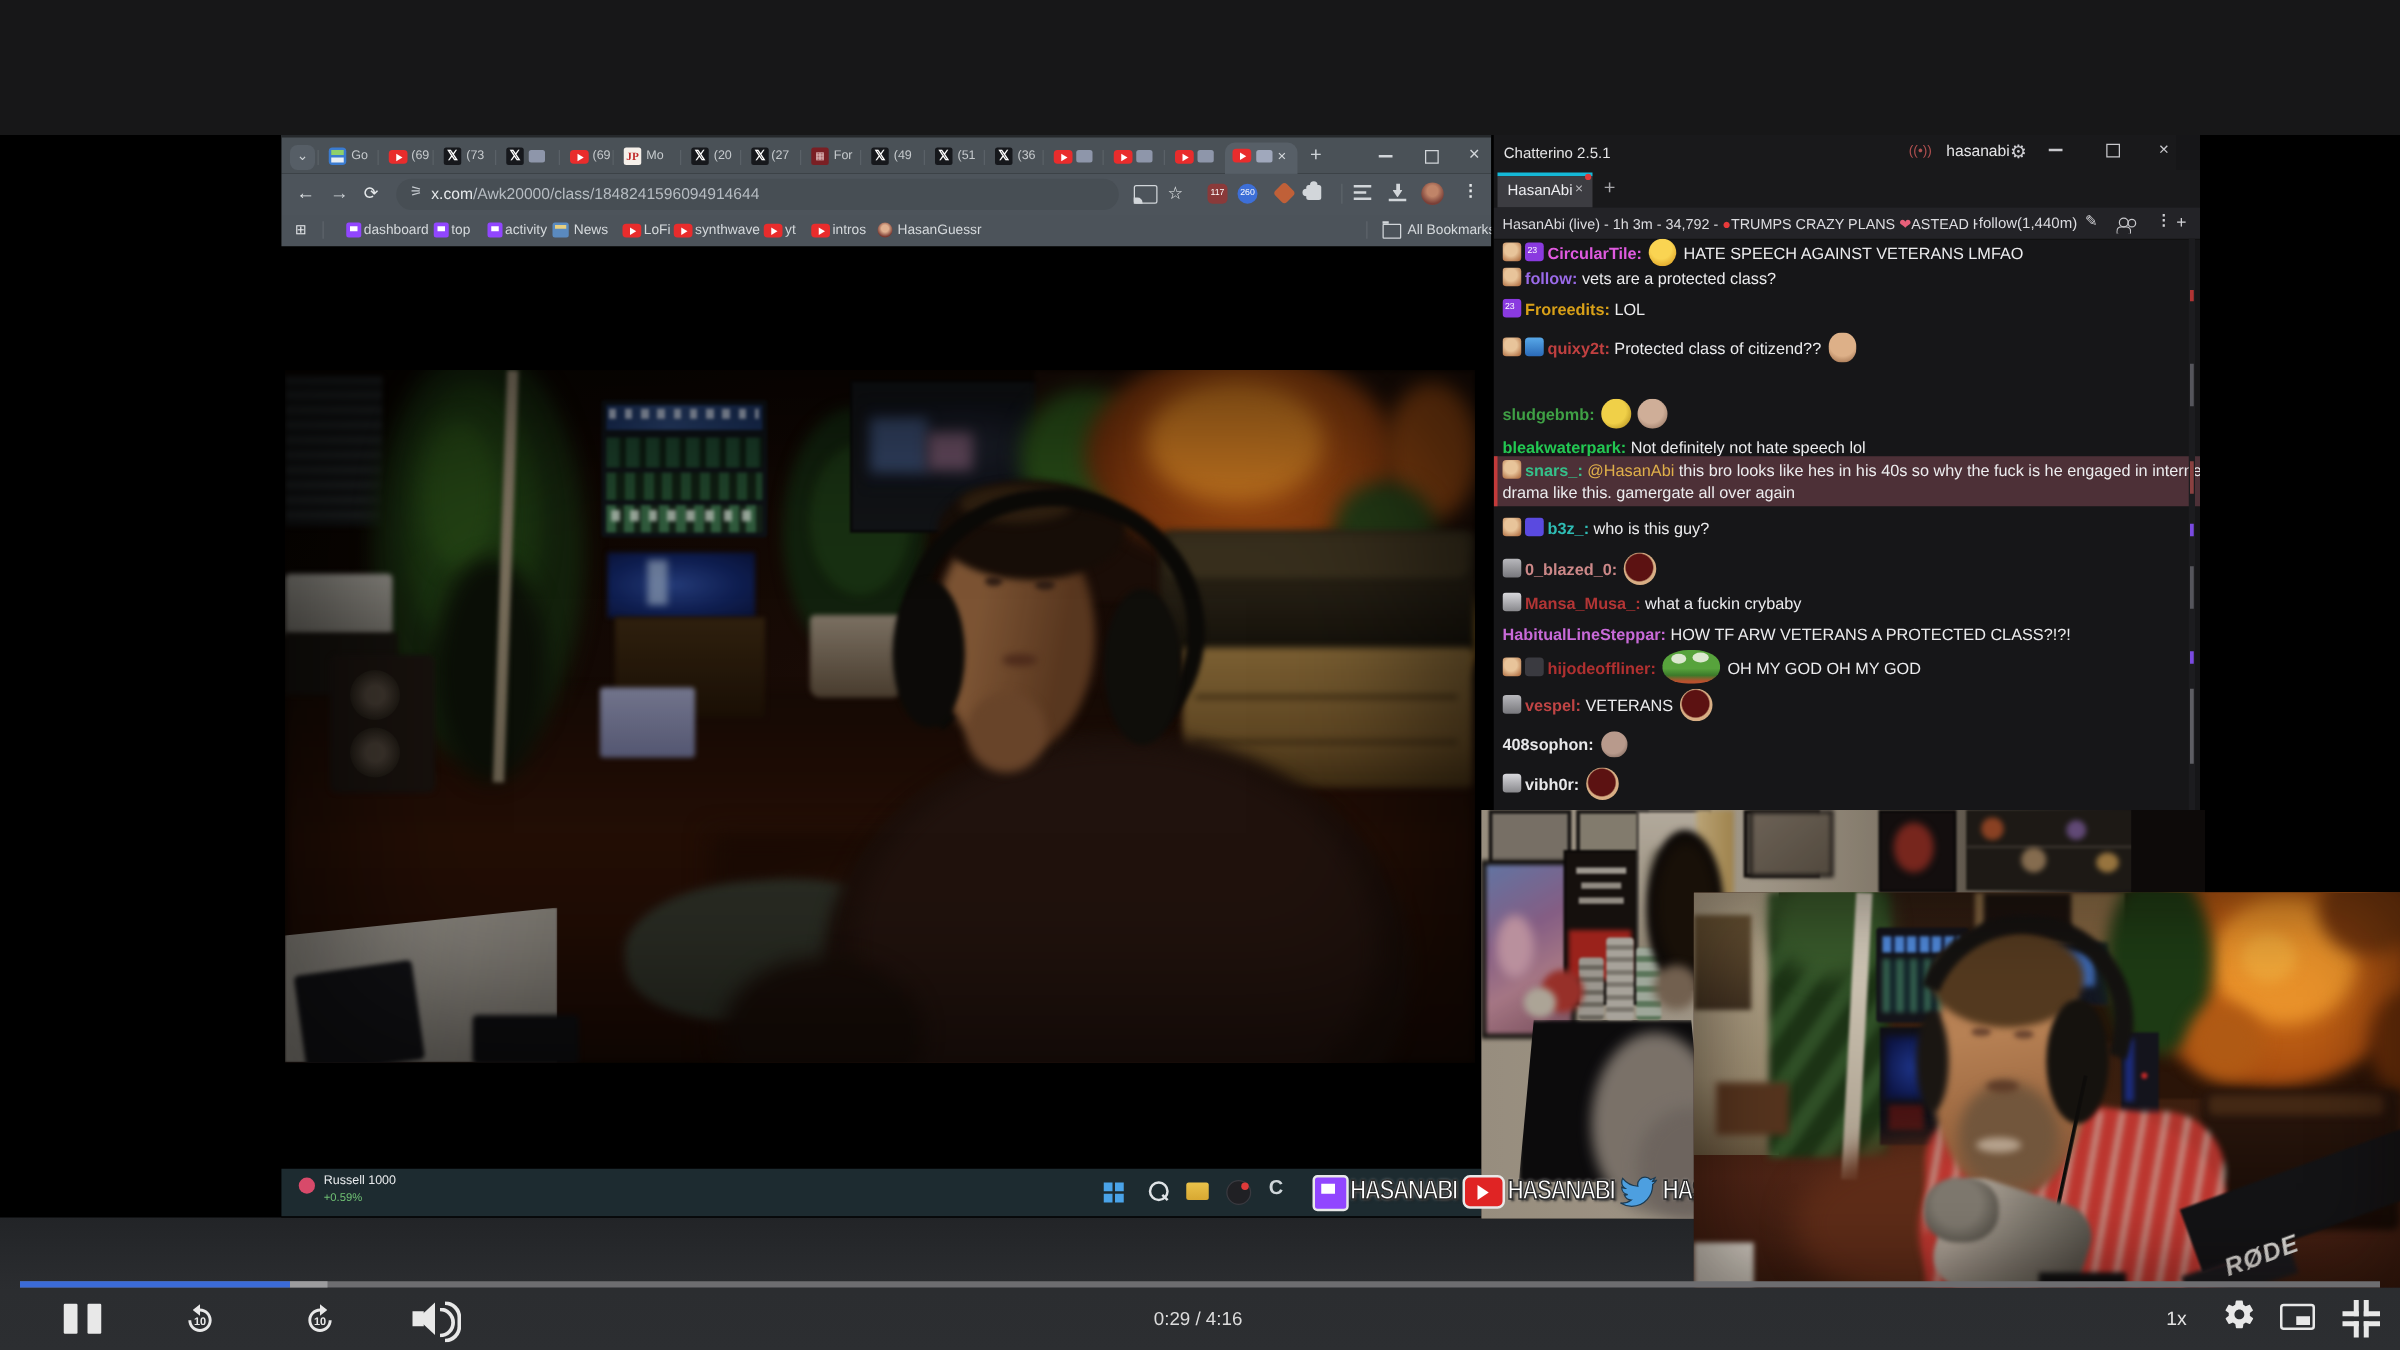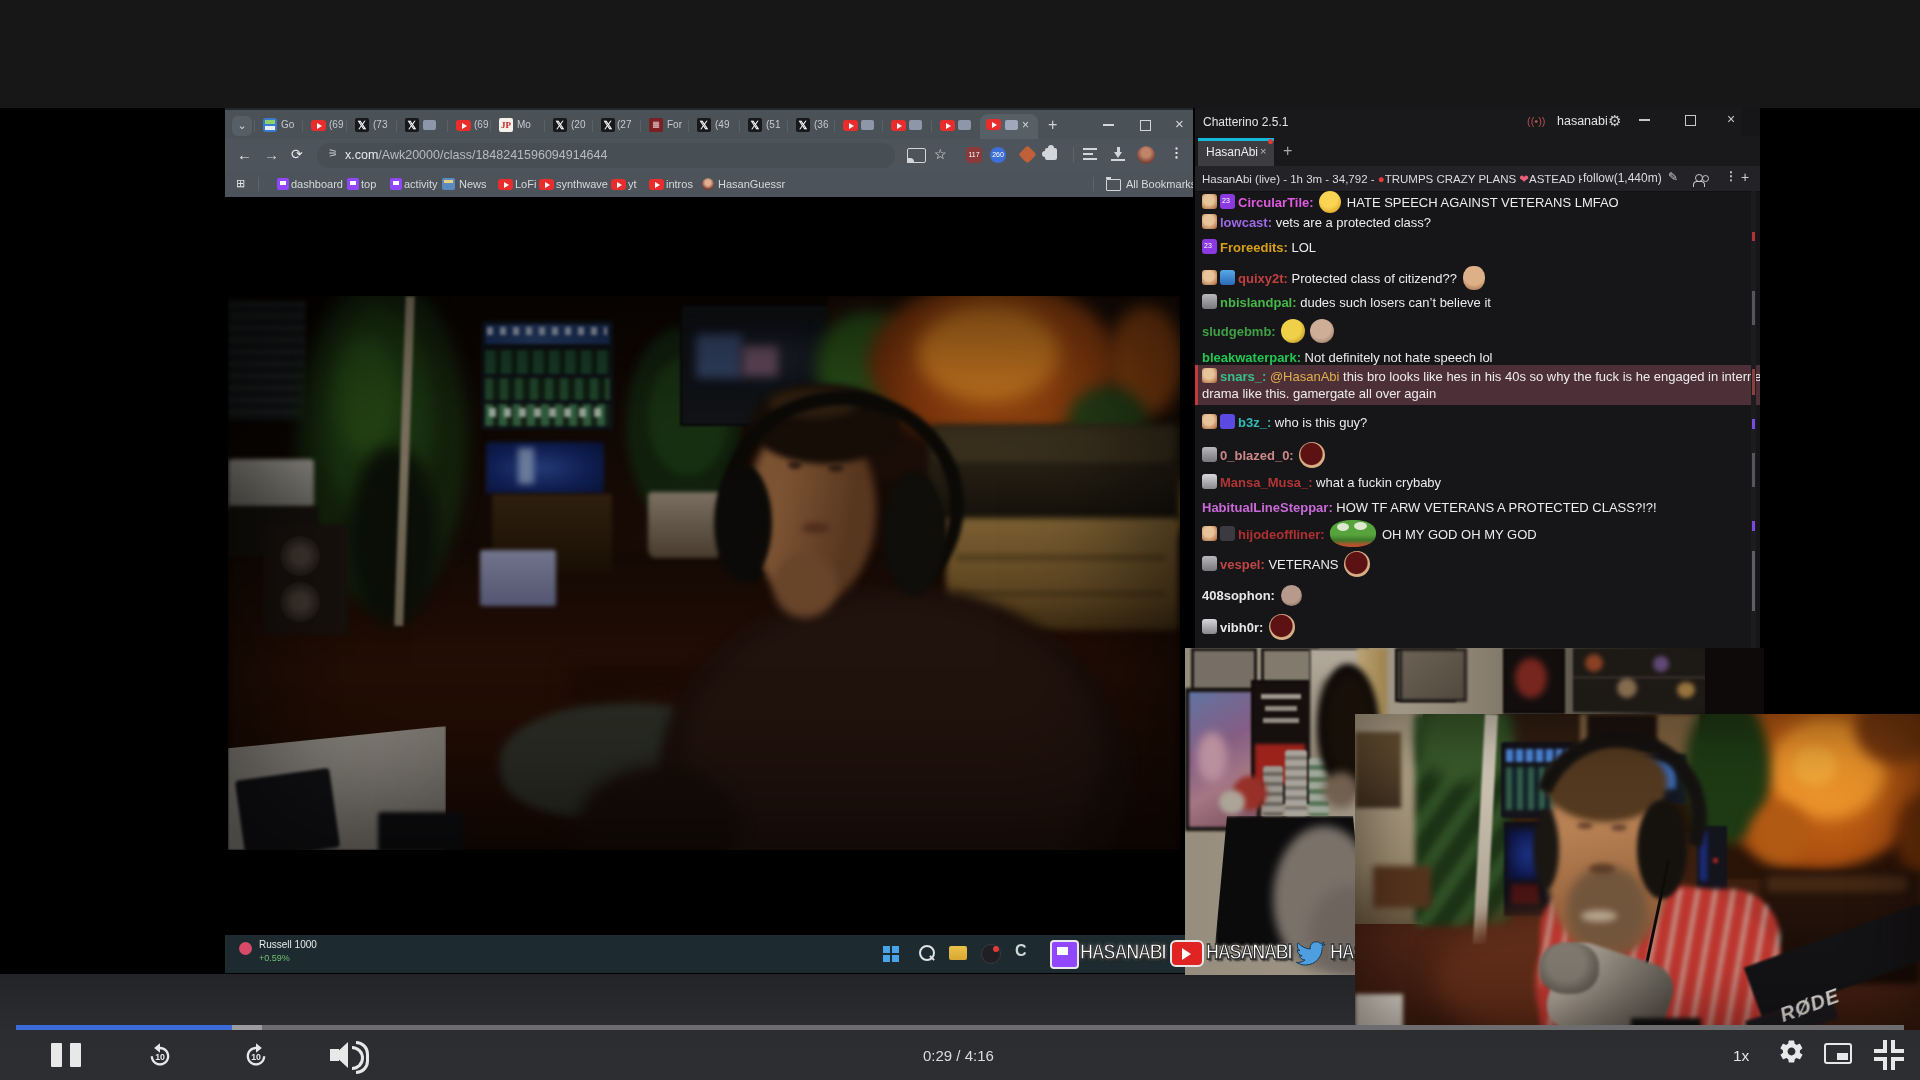--- a/index.html
+++ b/index.html
@@ -356,24 +356,23 @@
     <div class="abs" style="left:498px;top:8px;width:16px;height:12px">
         <div style="position:absolute;left:2px;top:0;width:6px;height:6px;border:1.3px solid #c8c8cc;border-radius:50%"></div>
         <div style="position:absolute;left:0;top:7px;width:10px;height:5px;border:1.3px solid #c8c8cc;border-radius:4px 4px 0 0;border-bottom:none"></div>
         <div style="position:absolute;left:9px;top:1px;width:5px;height:5px;border:1.2px solid #c8c8cc;border-radius:50%"></div>
       </div>
     <div class="abs" style="left:530px;top:3px;font-size:12px;color:#d0d0d4;font-weight:bold">⋮</div>
     <div class="abs" style="left:546px;top:3px;font-size:14px;color:#d0d0d4">+</div>
   </div>
   <div id="msgs" class="abs" style="left:0;top:83px;width:565px;height:457px;font-size:13px;color:#ececee">
       <div class="abs" style="left:7px;top:0px;width:549px;white-space:nowrap;overflow:hidden"><span style="position:relative;display:inline-block;width:15px;height:15px;border-radius:3px;vertical-align:-2px;margin-right:3px;background:radial-gradient(circle at 45% 40%,#e8c49a 40%,#b5764a 85%)"></span><span style="position:relative;display:inline-block;width:15px;height:15px;border-radius:3px;vertical-align:-2px;margin-right:3px;background:#8a3ae0"><span style="position:absolute;left:2px;top:3px;font-size:7px;color:#fff;line-height:8px">23</span></span><span style="font-weight:bold;color:#e05ae0">CircularTile:</span> <span style="display:inline-block;width:22px;height:22px;border-radius:50%;vertical-align:-6px;margin:0 2px;background:radial-gradient(circle at 45% 35%,#fad452 45%,#d89b20 90%)"></span> HATE SPEECH AGAINST VETERANS LMFAO</div>
-      <div class="abs" style="left:7px;top:23px;width:549px;white-space:nowrap;overflow:hidden"><span style="position:relative;display:inline-block;width:15px;height:15px;border-radius:3px;vertical-align:-2px;margin-right:3px;background:radial-gradient(circle at 45% 40%,#e8c49a 40%,#b5764a 85%)"></span><span style="font-weight:bold;color:#9a6ae8">lowcast:</span> vets are a protected class?</div>
+      <div class="abs" style="left:7px;top:23px;width:549px;white-space:nowrap;overflow:hidden"><span style="position:relative;display:inline-block;width:15px;height:15px;border-radius:3px;vertical-align:-2px;margin-right:3px;background:radial-gradient(circle at 45% 40%,#e8c49a 40%,#b5764a 85%)"></span><span style="font-weight:bold;color:#9a6ae8">follow:</span> vets are a protected class?</div>
       <div class="abs" style="left:7px;top:48px;width:549px;white-space:nowrap;overflow:hidden"><span style="position:relative;display:inline-block;width:15px;height:15px;border-radius:3px;vertical-align:-2px;margin-right:3px;background:#8a3ae0"><span style="position:absolute;left:2px;top:3px;font-size:7px;color:#fff;line-height:8px">23</span></span><span style="font-weight:bold;color:#d8a018">Froreedits:</span> LOL</div>
       <div class="abs" style="left:7px;top:75px;width:549px;white-space:nowrap;overflow:hidden"><span style="position:relative;display:inline-block;width:15px;height:15px;border-radius:3px;vertical-align:-2px;margin-right:3px;background:radial-gradient(circle at 45% 40%,#e8c49a 40%,#b5764a 85%)"></span><span style="position:relative;display:inline-block;width:15px;height:15px;border-radius:3px;vertical-align:-2px;margin-right:3px;background:linear-gradient(#58a8e8,#2a6ab8)"></span><span style="font-weight:bold;color:#c04040">quixy2t:</span> Protected class of citizend?? <span style="display:inline-block;width:22px;height:24px;border-radius:46%;vertical-align:-7px;margin:0 2px;background:radial-gradient(circle at 50% 35%,#ddb088 55%,#9a6a48 95%)"></span></div>
-      <div class="abs" style="left:7px;top:103px;width:549px;white-space:nowrap;overflow:hidden"><span style="position:relative;display:inline-block;width:15px;height:15px;border-radius:3px;vertical-align:-2px;margin-right:3px;background:linear-gradient(#b8b8bc,#77777c)"></span><span style="font-weight:bold;color:#46b848">nbislandpal:</span> dudes such losers can’t believe it</div>
       <div class="abs" style="left:7px;top:128px;width:549px;white-space:nowrap;overflow:hidden"><span style="font-weight:bold;color:#3fa045">sludgebmb:</span> <span style="display:inline-block;width:24px;height:24px;border-radius:50%;vertical-align:-7px;margin:0 2px;background:radial-gradient(circle at 40% 40%,#f0d048 50%,#a88418 95%)"></span><span style="display:inline-block;width:24px;height:24px;border-radius:50%;vertical-align:-7px;margin:0 3px;background:radial-gradient(circle at 45% 40%,#cfae98 50%,#8a6a58 95%)"></span></div>
       <div class="abs" style="left:7px;top:159px;width:549px;white-space:nowrap;overflow:hidden"><span style="font-weight:bold;color:#23c852">bleakwaterpark:</span> Not definitely not hate speech lol</div>
       <div class="abs" style="left:7px;top:223px;width:549px;white-space:nowrap;overflow:hidden"><span style="position:relative;display:inline-block;width:15px;height:15px;border-radius:3px;vertical-align:-2px;margin-right:3px;background:radial-gradient(circle at 45% 40%,#e8c49a 40%,#b5764a 85%)"></span><span style="position:relative;display:inline-block;width:15px;height:15px;border-radius:3px;vertical-align:-2px;margin-right:3px;background:#5a4ae0"></span><span style="font-weight:bold;color:#2fbdb5">b3z_:</span> who is this guy?</div>
       <div class="abs" style="left:7px;top:251px;width:549px;white-space:nowrap;overflow:hidden"><span style="position:relative;display:inline-block;width:15px;height:15px;border-radius:3px;vertical-align:-2px;margin-right:3px;background:linear-gradient(#b8b8bc,#77777c)"></span><span style="font-weight:bold;color:#cc8888">0_blazed_0:</span> <span style="display:inline-block;width:26px;height:26px;border-radius:50%;vertical-align:-8px;margin:0 2px;background:radial-gradient(circle at 48% 46%,#5c1212 0 54%,#d8ae84 60% 82%,#97674a 100%)"></span></div>
       <div class="abs" style="left:7px;top:283px;width:549px;white-space:nowrap;overflow:hidden"><span style="position:relative;display:inline-block;width:15px;height:15px;border-radius:3px;vertical-align:-2px;margin-right:3px;background:linear-gradient(#d8d8dc,#88888c)"></span><span style="font-weight:bold;color:#b23535">Mansa_Musa_:</span> what a fuckin crybaby</div>
       <div class="abs" style="left:7px;top:309px;width:549px;white-space:nowrap;overflow:hidden"><span style="font-weight:bold;color:#c86ad8">HabitualLineSteppar:</span> HOW TF ARW VETERANS A PROTECTED CLASS?!?!</div>
       <div class="abs" style="left:7px;top:329px;width:549px;white-space:nowrap;overflow:hidden"><span style="position:relative;display:inline-block;width:15px;height:15px;border-radius:3px;vertical-align:-2px;margin-right:3px;background:radial-gradient(circle at 45% 40%,#e8c49a 40%,#b5764a 85%)"></span><span style="position:relative;display:inline-block;width:15px;height:15px;border-radius:3px;vertical-align:-2px;margin-right:3px;background:#3a3a40"></span><span style="font-weight:bold;color:#b03030">hijodeoffliner:</span> <span style="position:relative;display:inline-block;width:46px;height:27px;border-radius:45%;vertical-align:-8px;margin:0 2px;background:linear-gradient(180deg,#57a33c 55%,#3c7a2a 75%,#b8512e 92%)"><span style="position:absolute;left:7px;top:3px;width:12px;height:8px;border-radius:50%;background:#dce8d0"></span><span style="position:absolute;left:24px;top:2px;width:13px;height:8px;border-radius:50%;background:#dce8d0"></span></span> OH MY GOD OH MY GOD</div>
       <div class="abs" style="left:7px;top:360px;width:549px;white-space:nowrap;overflow:hidden"><span style="position:relative;display:inline-block;width:15px;height:15px;border-radius:3px;vertical-align:-2px;margin-right:3px;background:linear-gradient(#b8b8bc,#77777c)"></span><span style="font-weight:bold;color:#c04545">vespel:</span> VETERANS <span style="display:inline-block;width:26px;height:26px;border-radius:50%;vertical-align:-8px;margin:0 2px;background:radial-gradient(circle at 48% 46%,#5c1212 0 54%,#d8ae84 60% 82%,#97674a 100%)"></span></div>
       <div class="abs" style="left:7px;top:394px;width:549px;white-space:nowrap;overflow:hidden"><span style="font-weight:bold;color:#e8e8ea">408sophon:</span> <span style="display:inline-block;width:21px;height:21px;border-radius:50%;vertical-align:-6px;margin:0 2px;background:radial-gradient(circle at 45% 40%,#b89a8c 55%,#705a50 95%)"></span></div>
       <div class="abs" style="left:7px;top:423px;width:549px;white-space:nowrap;overflow:hidden"><span style="position:relative;display:inline-block;width:15px;height:15px;border-radius:3px;vertical-align:-2px;margin-right:3px;background:linear-gradient(#d8d8dc,#88888c)"></span><span style="font-weight:bold;color:#e8e8ea">vibh0r:</span> <span style="display:inline-block;width:26px;height:26px;border-radius:50%;vertical-align:-8px;margin:0 2px;background:radial-gradient(circle at 48% 46%,#5c1212 0 54%,#d8ae84 60% 82%,#97674a 100%)"></span></div>

